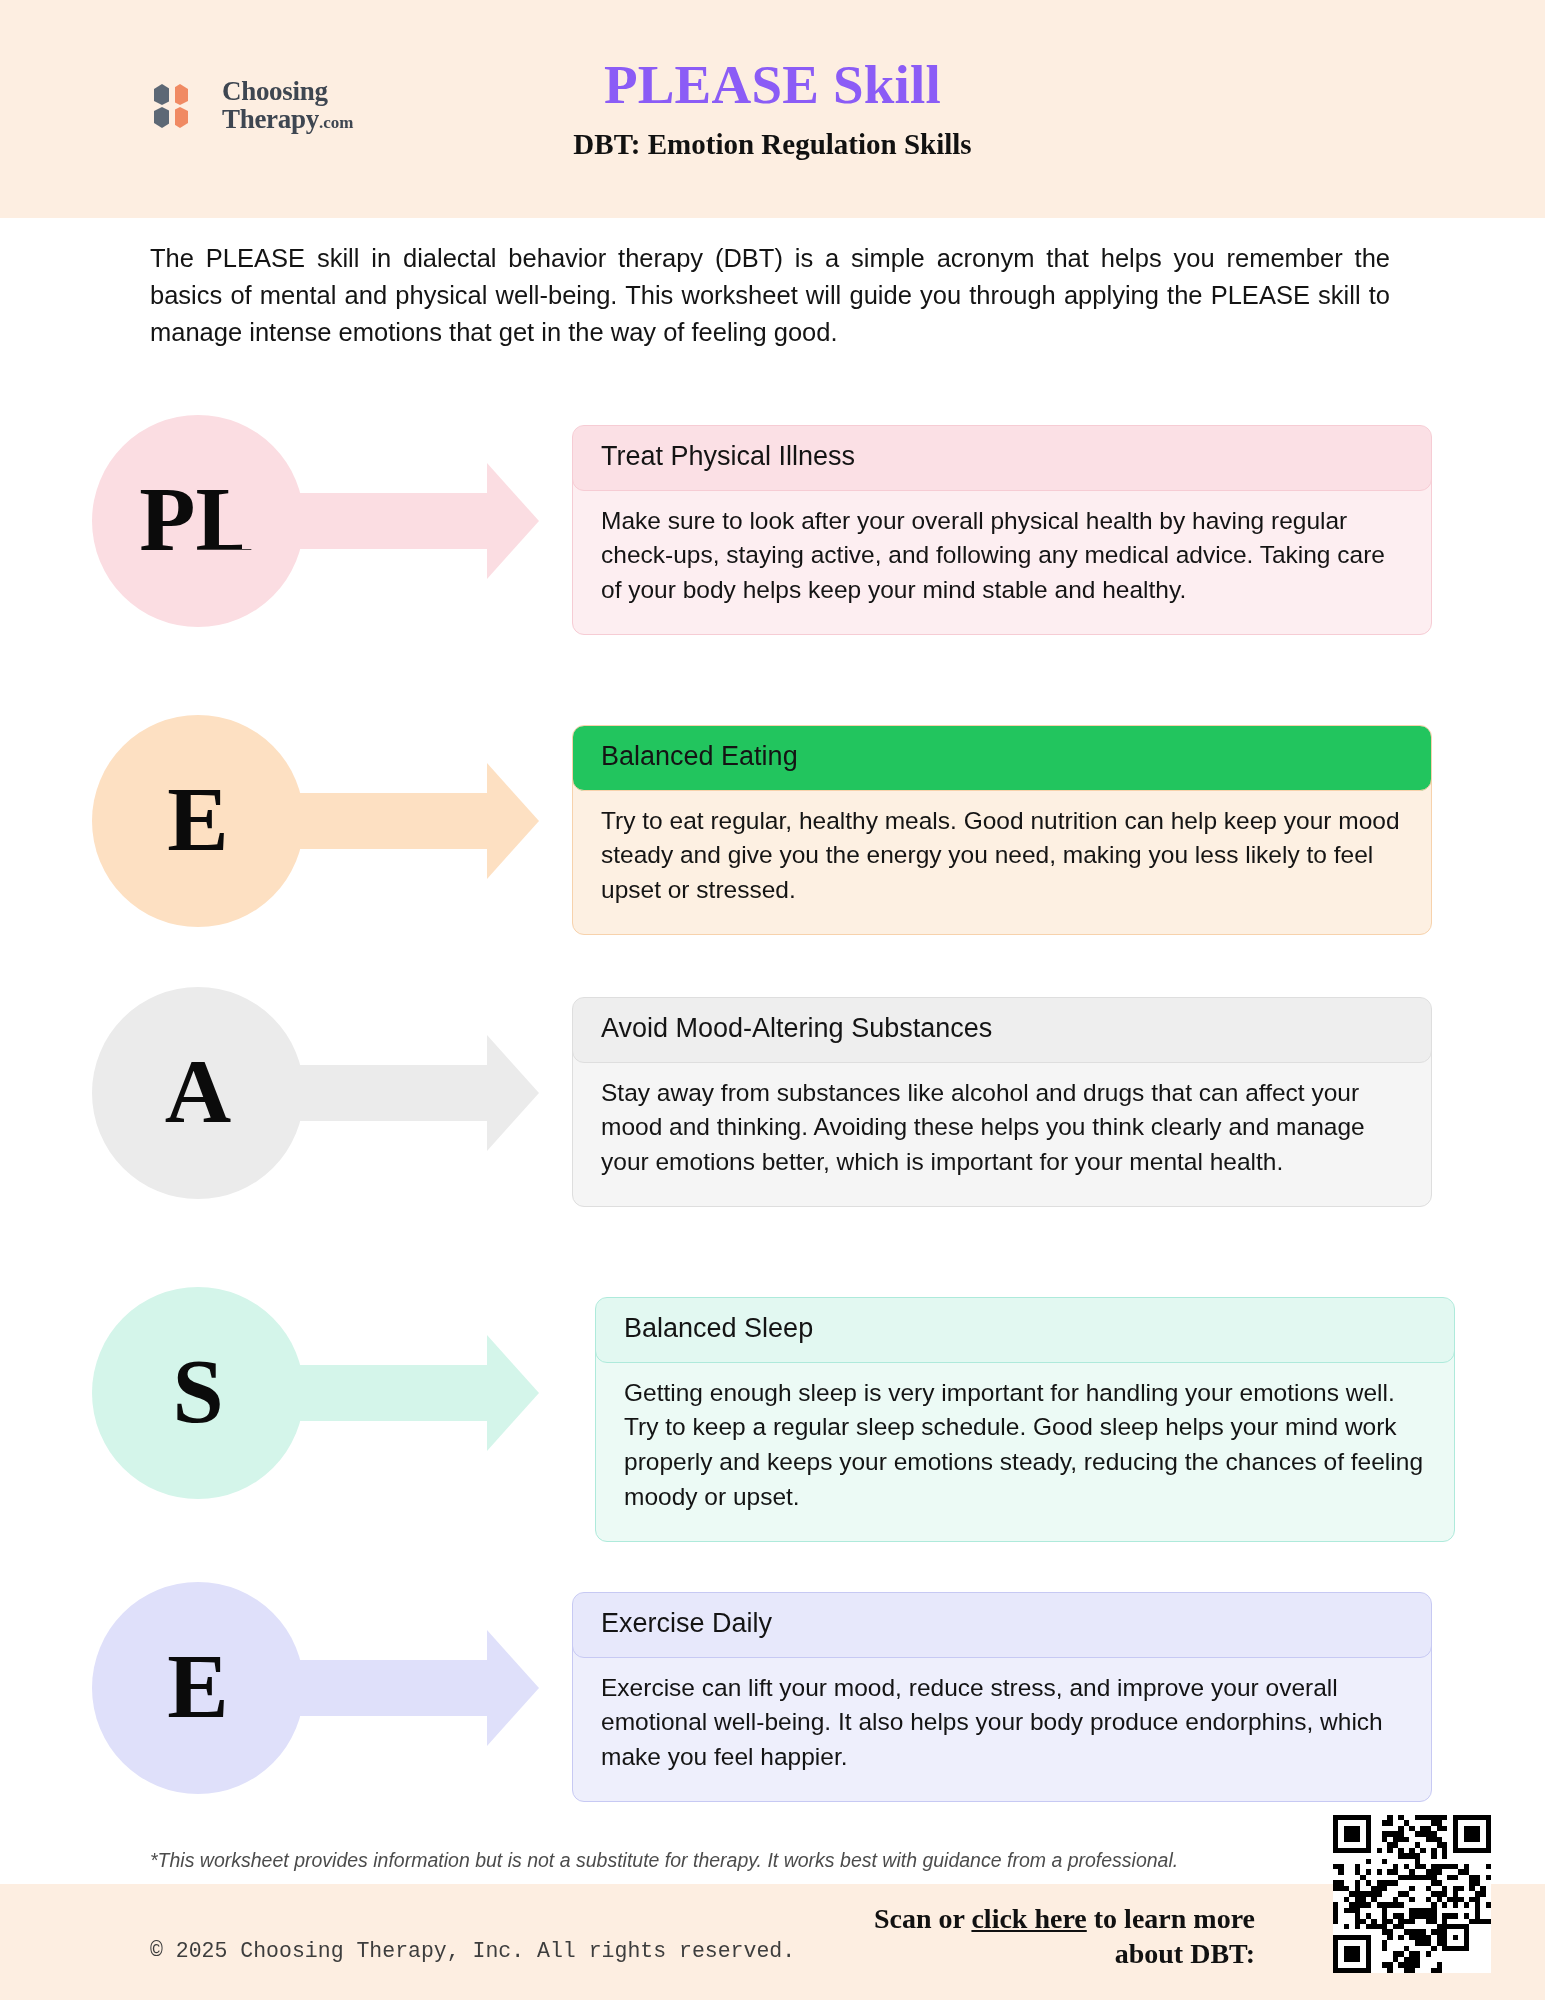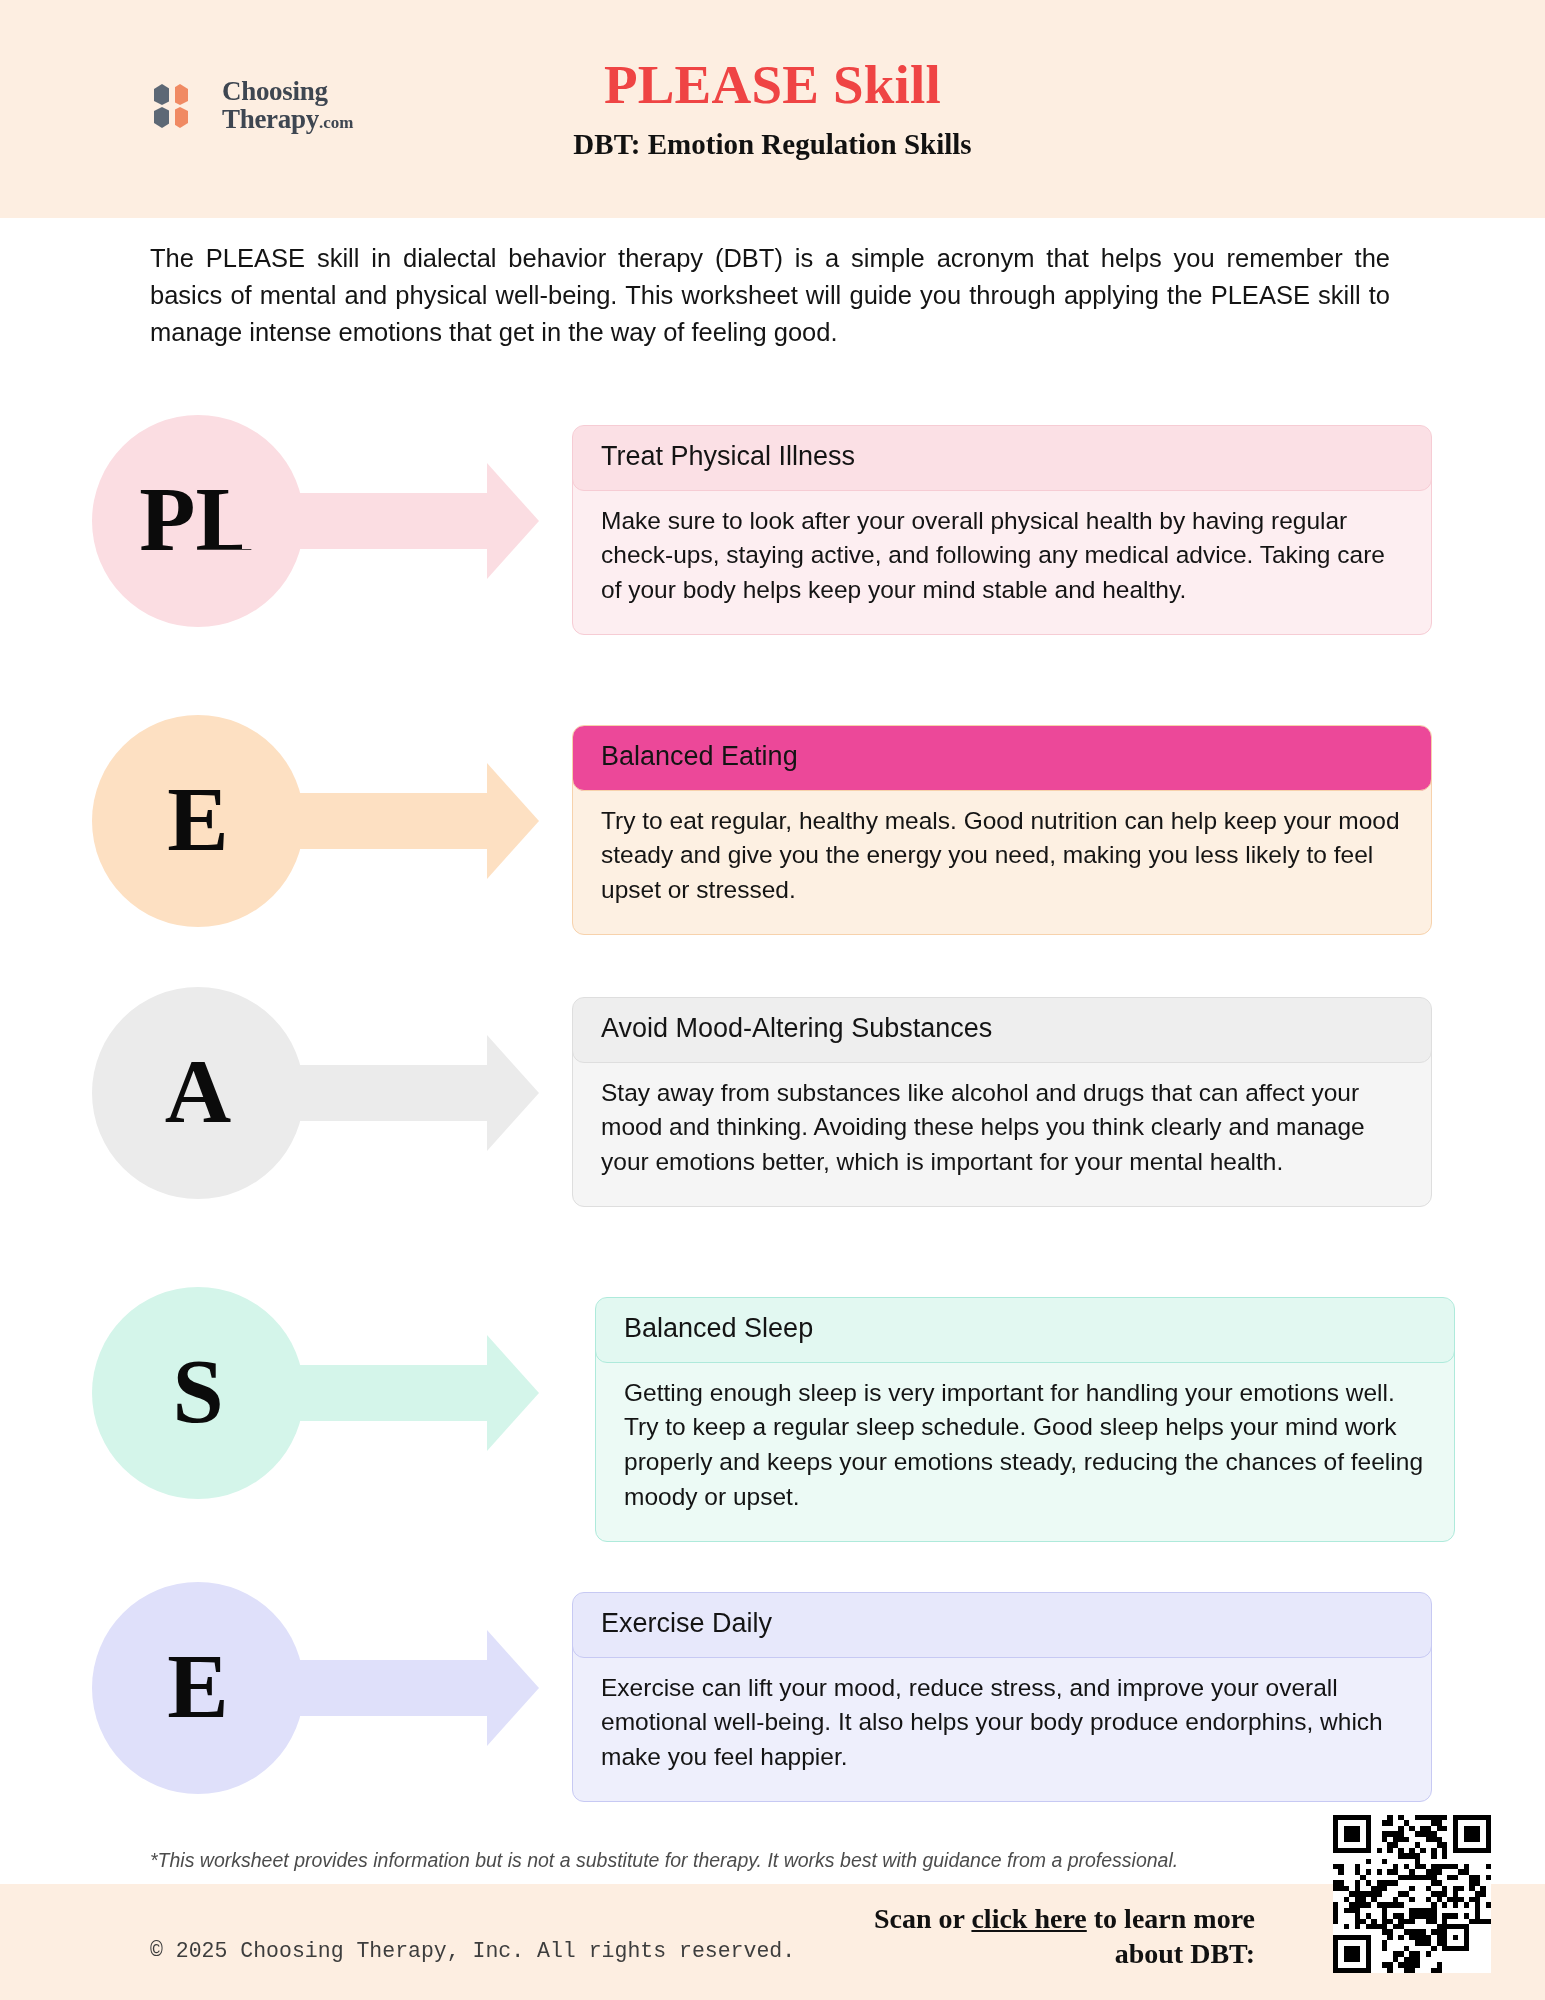--- a/index.html
+++ b/index.html
@@ -59,21 +59,21 @@
   .title-block {
     position: absolute;
     top: 55px; left: 0;
     width: 1545px;
     text-align: center;
   }
   .doc-title {
     font-family: "Liberation Serif", serif;
     font-weight: bold;
     font-size: 55px;
-    color: #ef4444;
+    color: #8b5cf6;
     letter-spacing: 0.2px;
     line-height: 1.08;
   }
   .doc-subtitle {
     font-family: "Liberation Serif", serif;
     font-weight: bold;
     font-size: 29px;
     color: #111111;
     margin-top: 14px;
   }
@@ -264,21 +264,21 @@
 
     <div class="row r2">
       <div class="glyph">
         <div class="circle" id="circ1" style="background: rgb(253, 224, 194);">
           <span class="letter">E</span>
         </div>
         <div class="arrow-shaft" id="shaft1" style="background: rgb(253, 224, 194);"></div>
         <div class="arrow-head" id="head1" style="border-left: 52px solid rgb(253, 224, 194);"></div>
       </div>
       <div class="card" id="card1" style="background: rgb(253, 240, 226); border: 1px solid rgb(247, 210, 172);">
-        <div class="card-head" id="chead1" style="background: #ec4899; border: 1px solid rgb(247, 210, 172); margin: -1px;">Balanced Eating</div>
+        <div class="card-head" id="chead1" style="background: #22c55e; border: 1px solid rgb(247, 210, 172); margin: -1px;">Balanced Eating</div>
         <div class="card-body">Try to eat regular, healthy meals. Good nutrition can help keep your mood steady and give you the energy you need, making you less likely to feel upset or stressed.</div>
       </div>
     </div>
 
     <div class="row r3">
       <div class="glyph">
         <div class="circle" id="circ2" style="background: rgb(235, 235, 235);">
           <span class="letter">A</span>
         </div>
         <div class="arrow-shaft" id="shaft2" style="background: rgb(235, 235, 235);"></div>

